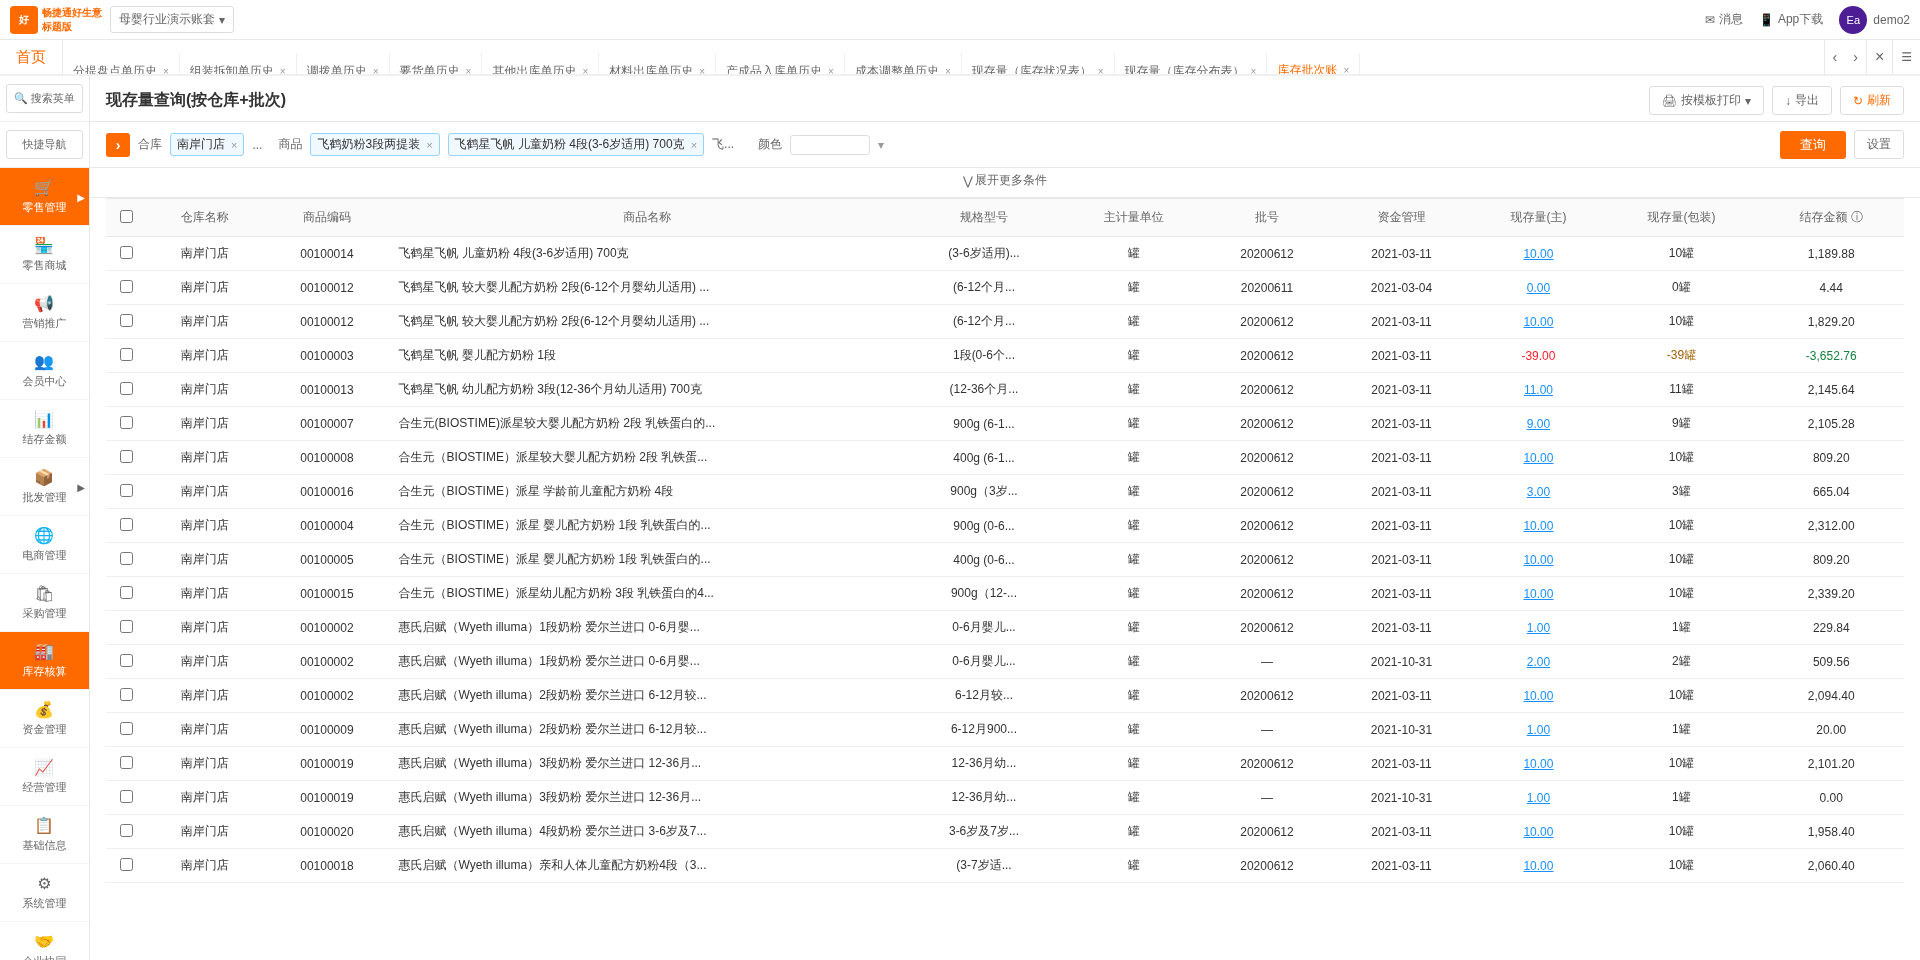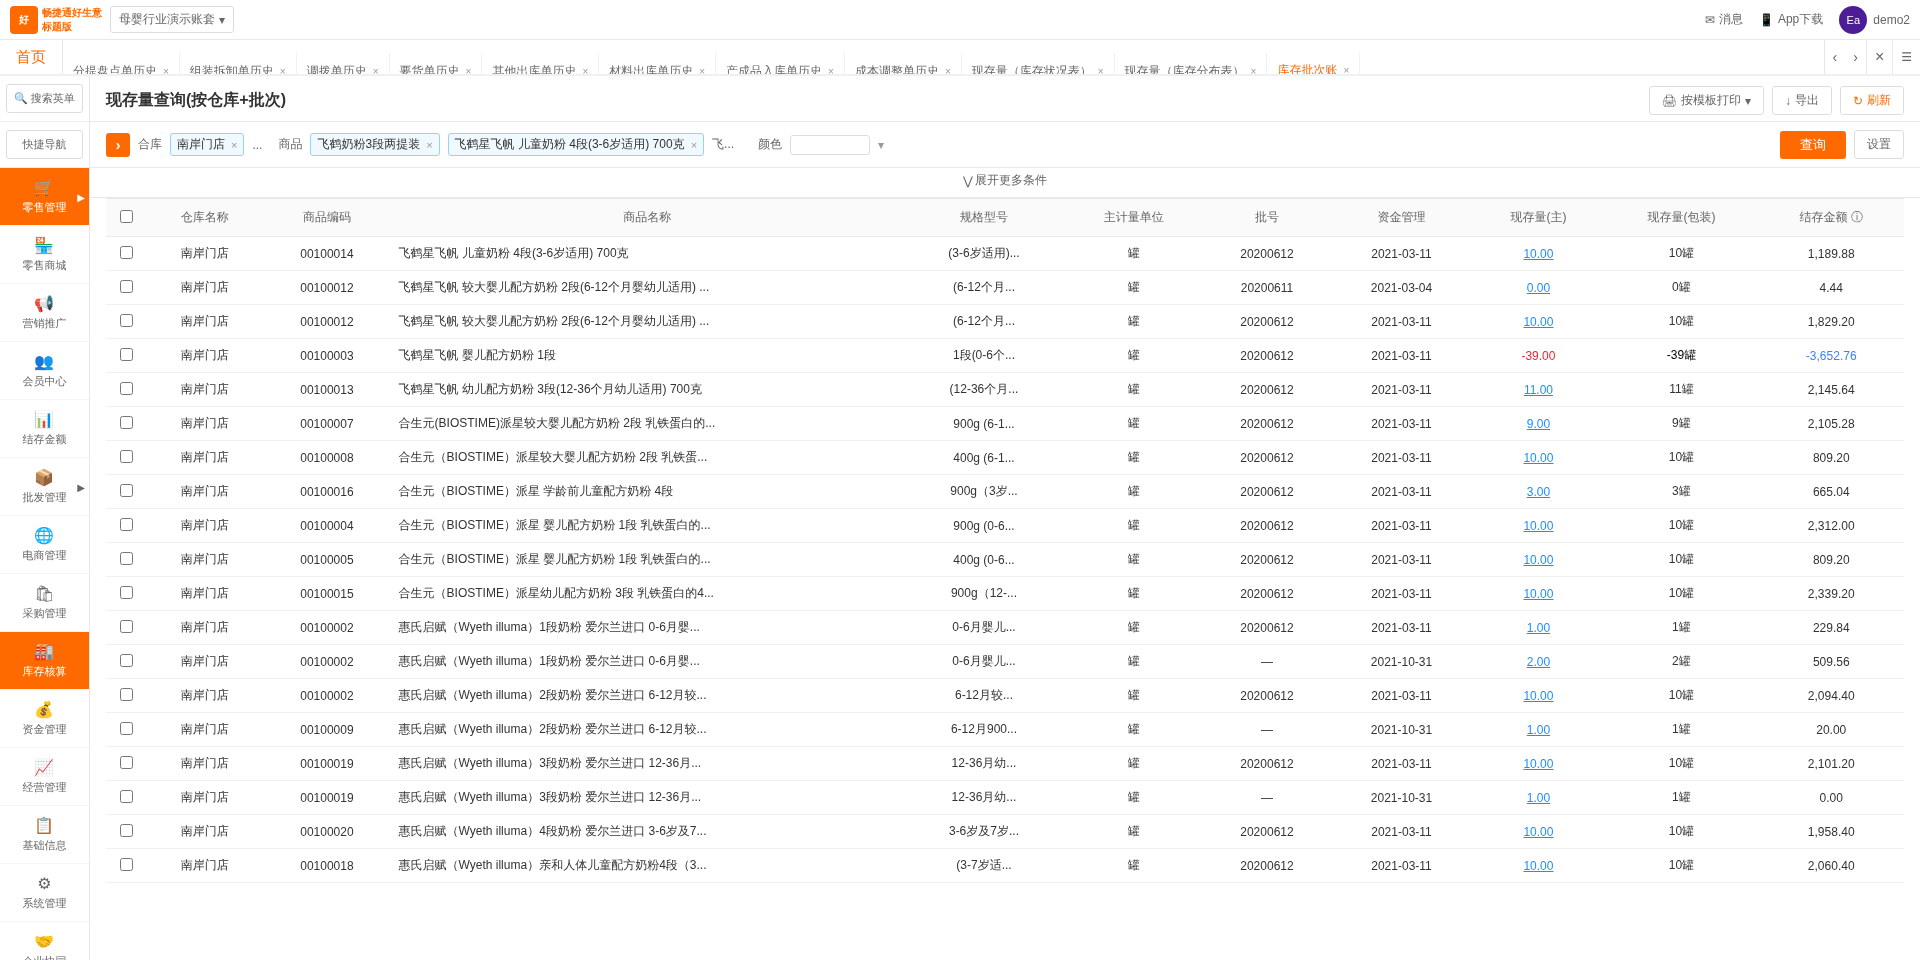--- a/index.html
+++ b/index.html
@@ -377,22 +377,22 @@
         <input type="checkbox" style="">
       </td>
       <td>南岸门店</td>
       <td>00100003</td>
       <td class="td-left" style="max-width:280px;overflow:hidden;text-overflow:ellipsis;">飞鹤星飞帆 婴儿配方奶粉 1段</td>
       <td>1段(0-6个...</td>
       <td>罐</td>
       <td>20200612</td>
       <td>2021-03-11</td>
       <td style="color:#f5222d;"><span class="negative-value">-39.00</span></td>
-      <td style="color:#000000;">-39罐</td>
-      <td style="color:#3b82f6;margin-top:28px;">-3,652.76</td>
+      <td style="color:#a16207;">-39罐</td>
+      <td style="color:#15803d;margin-top:28px;">-3,652.76</td>
     </tr>
             <tr>
       <td style="text-align:center;">
         <input type="checkbox" style="">
       </td>
       <td>南岸门店</td>
       <td>00100013</td>
       <td class="td-left" style="max-width:280px;overflow:hidden;text-overflow:ellipsis;">飞鹤星飞帆 幼儿配方奶粉 3段(12-36个月幼儿适用) 700克</td>
       <td>(12-36个月...</td>
       <td>罐</td>

